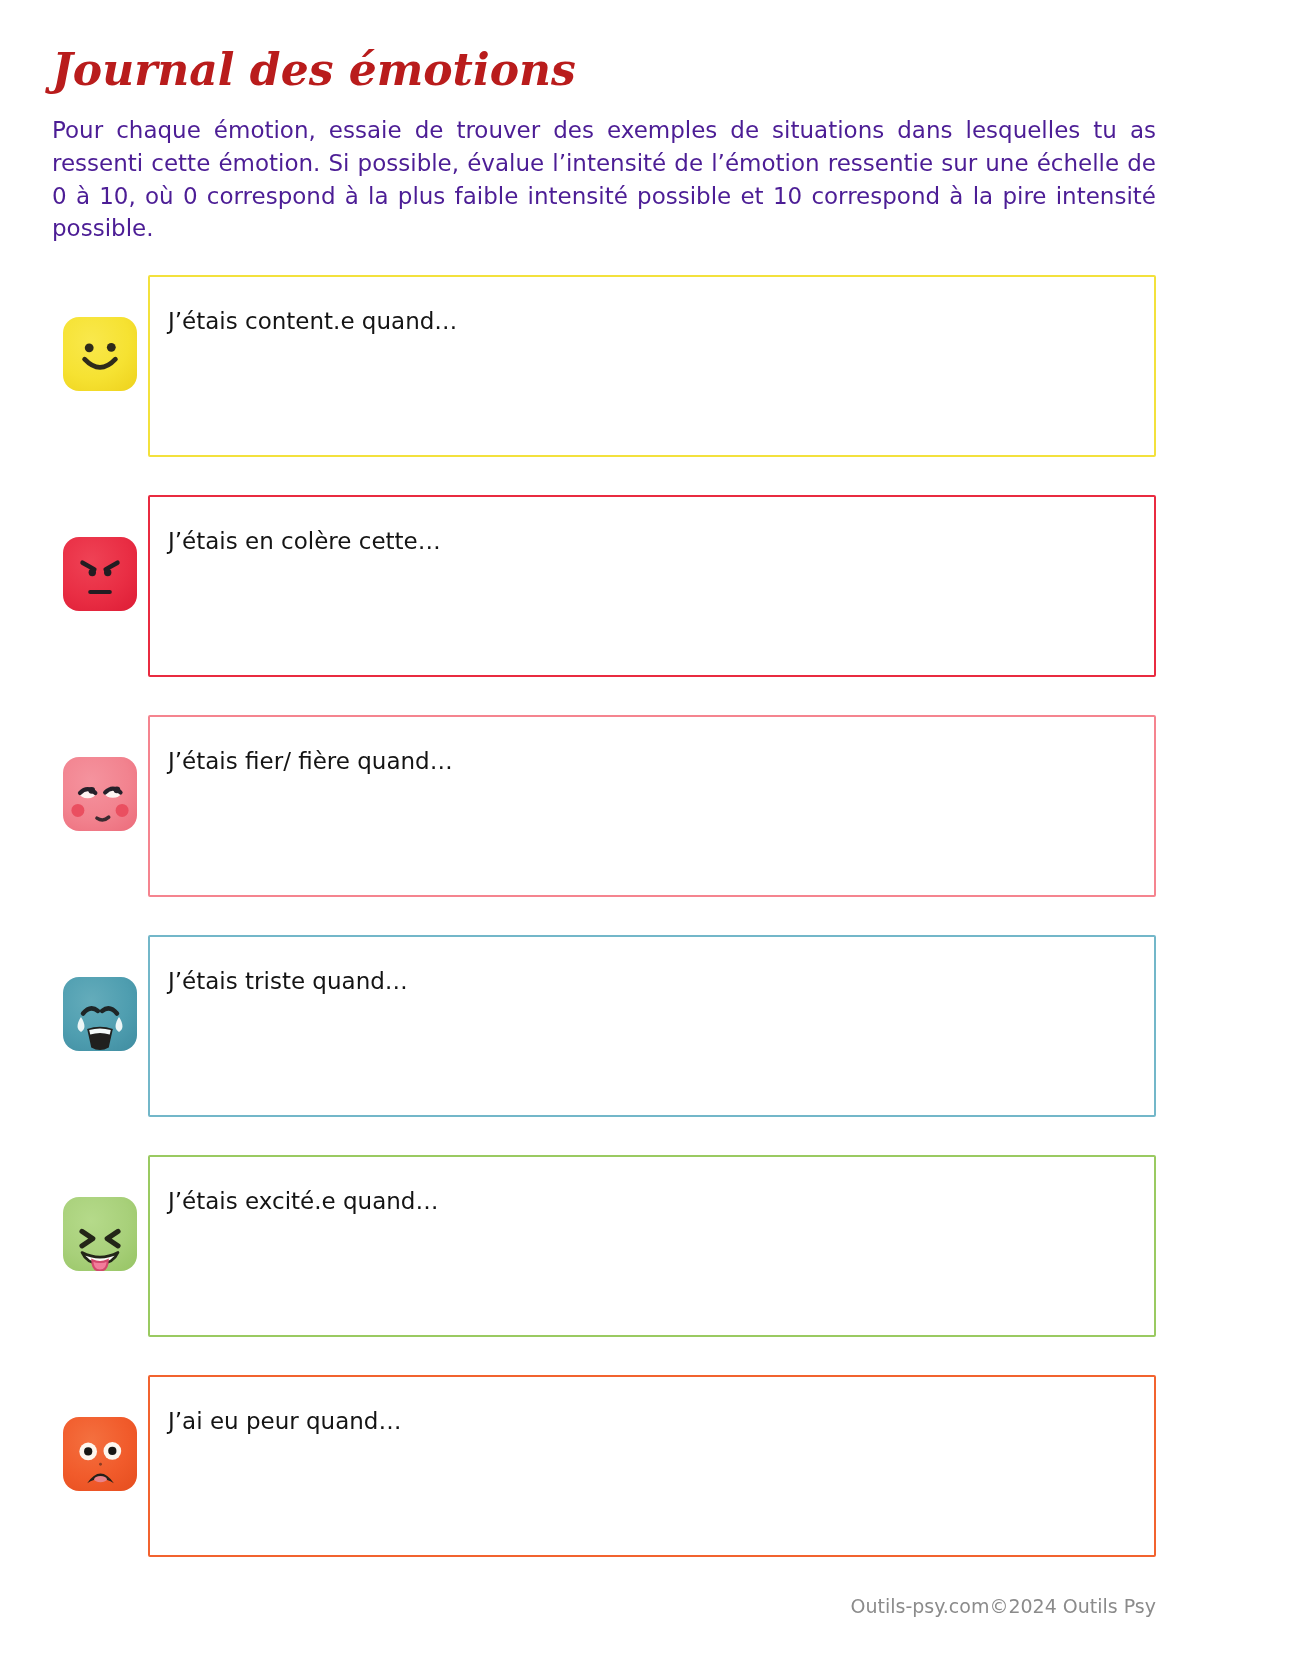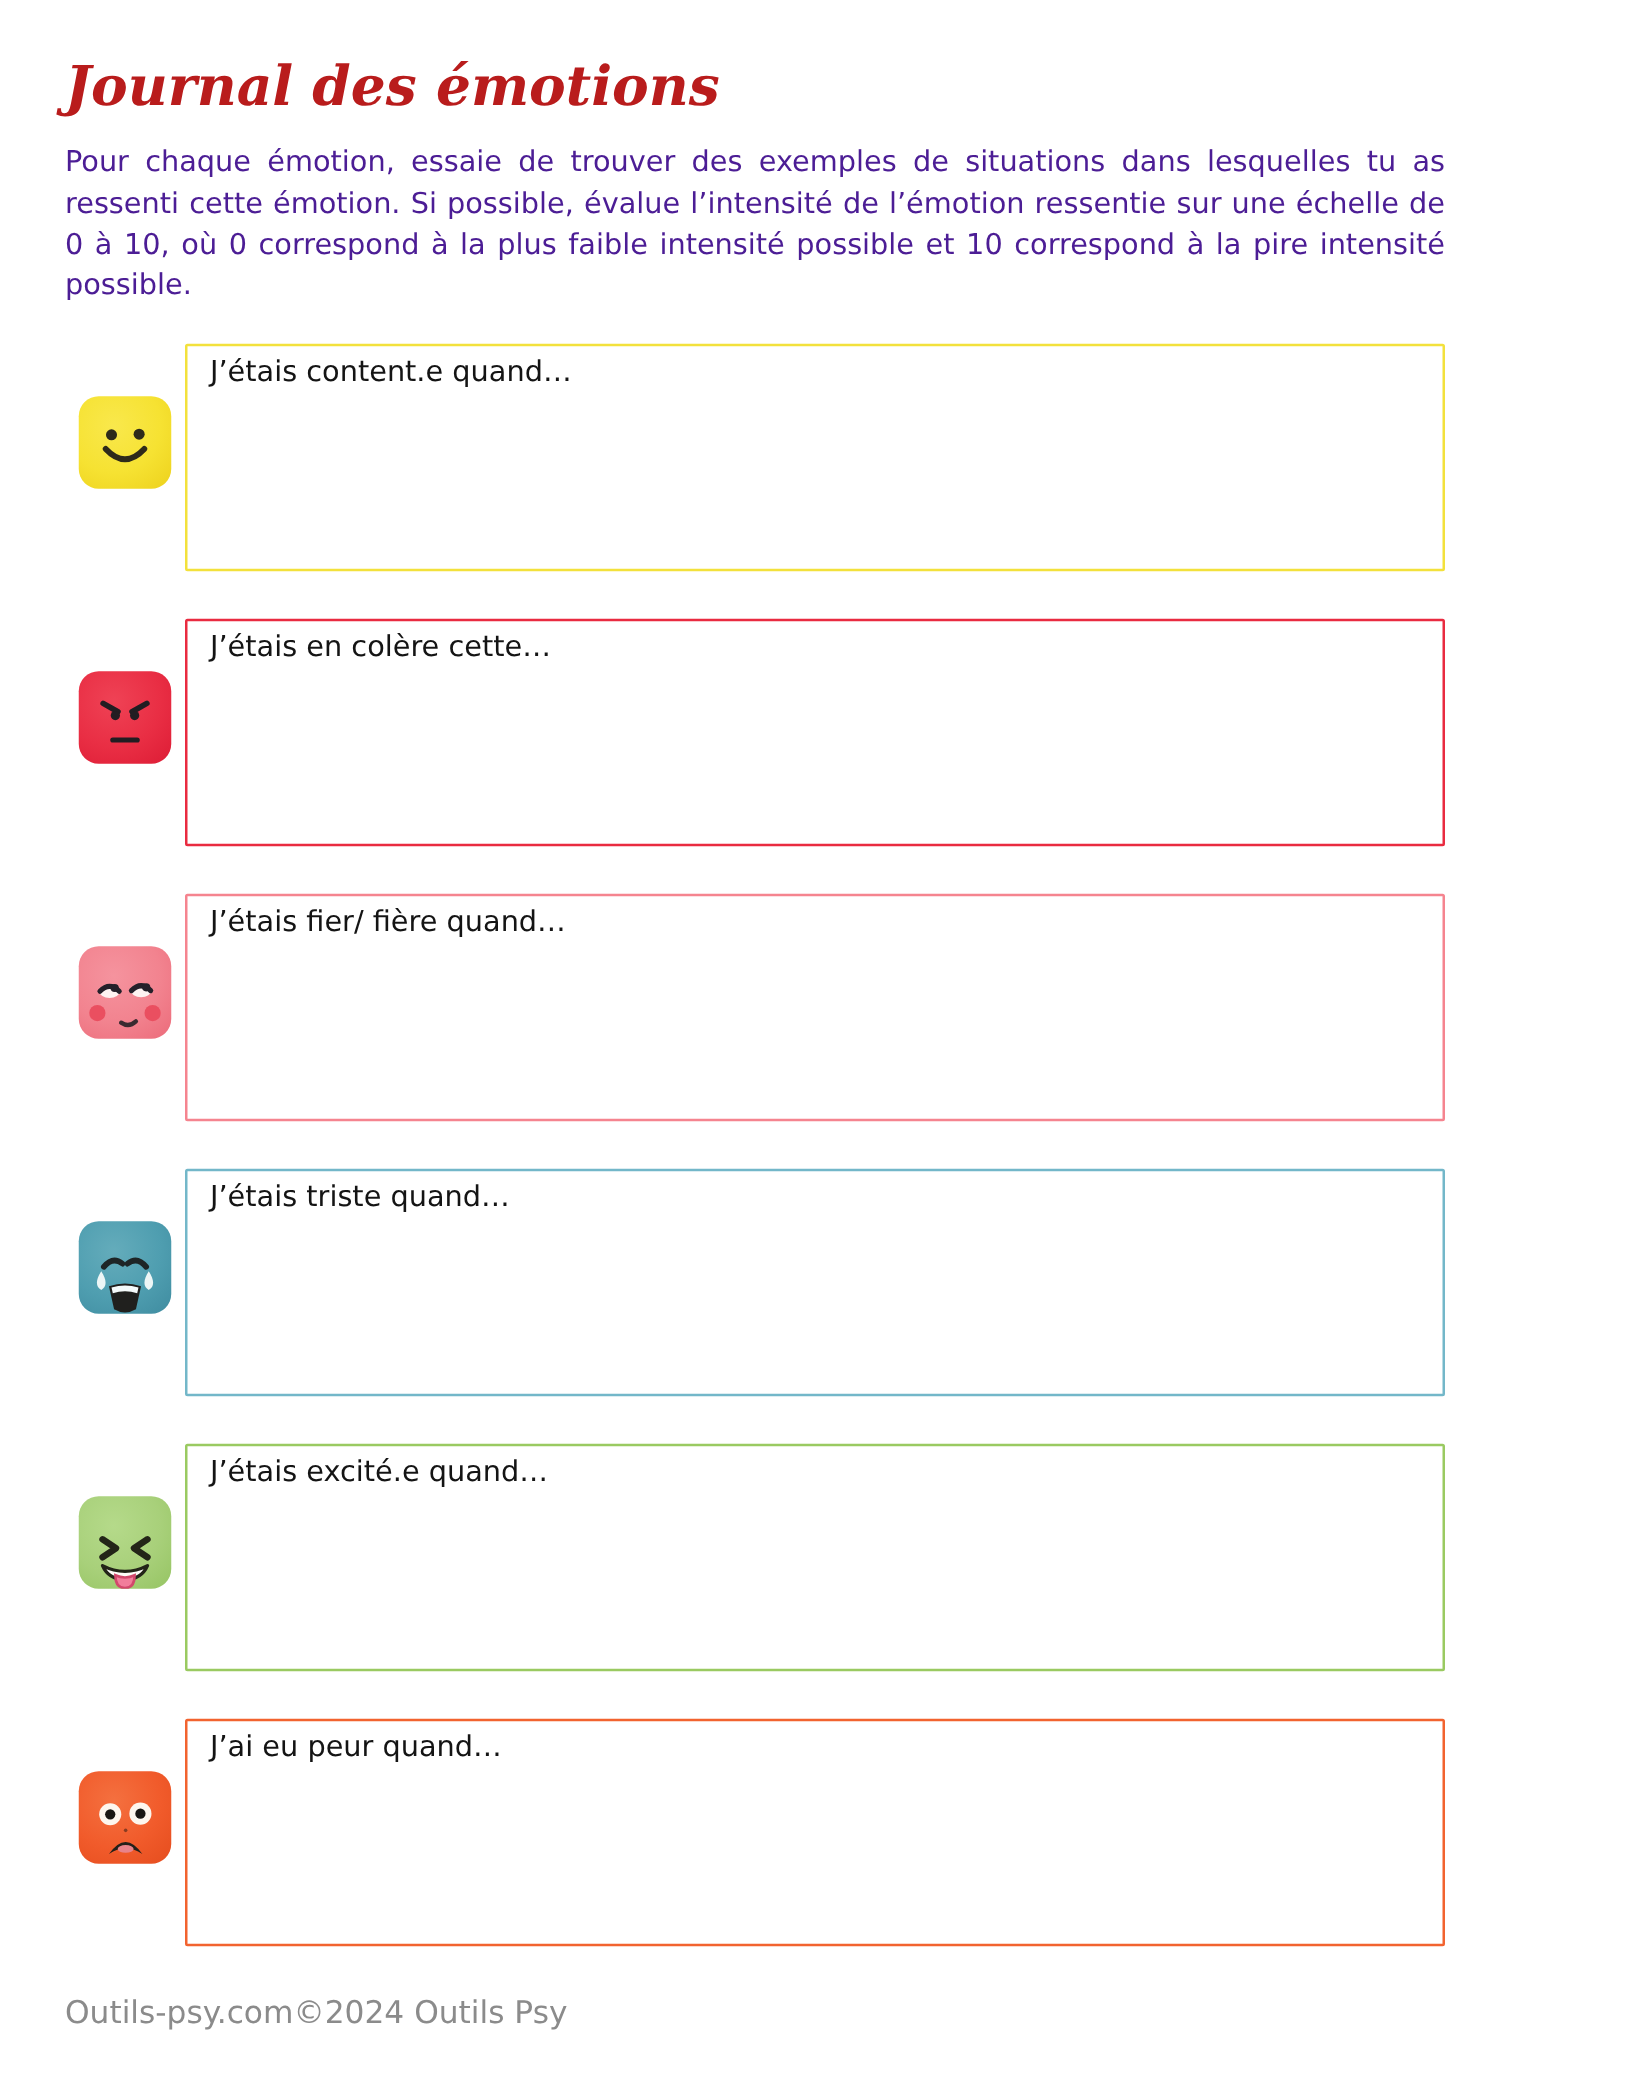--- a/index.html
+++ b/index.html
@@ -24,32 +24,32 @@
   .icon svg{width:100%;height:100%;display:block;}
   .ic-happy  {background:radial-gradient(circle at 38% 32%, #F9E84C 0%, #F6E232 55%, #EDD11C 100%);}
   .ic-angry  {background:radial-gradient(circle at 38% 32%, #EF4255 0%, #E92E44 55%, #DD1C35 100%);}
   .ic-proud  {background:radial-gradient(circle at 38% 32%, #F5939E 0%, #F2838F 55%, #EC6B7A 100%);}
   .ic-sad    {background:radial-gradient(circle at 38% 32%, #64ACBB 0%, #4F9EB0 55%, #3F8CA0 100%);}
   .ic-excited{background:radial-gradient(circle at 38% 32%, #B5DA8A 0%, #A8D07A 55%, #96C463 100%);}
   .ic-scared {background:radial-gradient(circle at 38% 32%, #F4703F 0%, #F15B2B 55%, #E54D1E 100%);}
   .box{
     flex:1;height:182px;box-sizing:border-box;
     border:2px solid #ccc;border-radius:2px;
-    padding:8px 18px;background:#fff;
+    padding:31px 18px;background:#fff;
   }
   .bx-happy  {border-color:#F3E13C;}
   .bx-angry  {border-color:#E92B40;}
   .bx-proud  {border-color:#F5848F;}
   .bx-sad    {border-color:#73B7C9;}
   .bx-excited{border-color:#9ACA61;}
   .bx-scared {border-color:#F2632F;}
   .prompt{font-size:23px;color:#141414;}
   .footer{
-    display:flex;justify-content:flex-start;align-items:center;
-    margin-top:25px;color:#8b8b8b;font-size:25px;
+    display:flex;justify-content:flex-end;align-items:center;
+    margin-top:25px;color:#8b8b8b;font-size:19px;
   }
 </style>
 </head>
 <body>
 
 <h1 class="title">Journal des émotions</h1>
 
 <p class="intro">Pour chaque émotion, essaie de trouver des exemples de situations dans lesquelles tu as ressenti cette émotion. Si possible, évalue l’intensité de l’émotion ressentie sur une échelle de 0 à 10, où 0 correspond à la plus faible intensité possible et 10 correspond à la pire intensité possible.</p>
 
 <div class="row">

